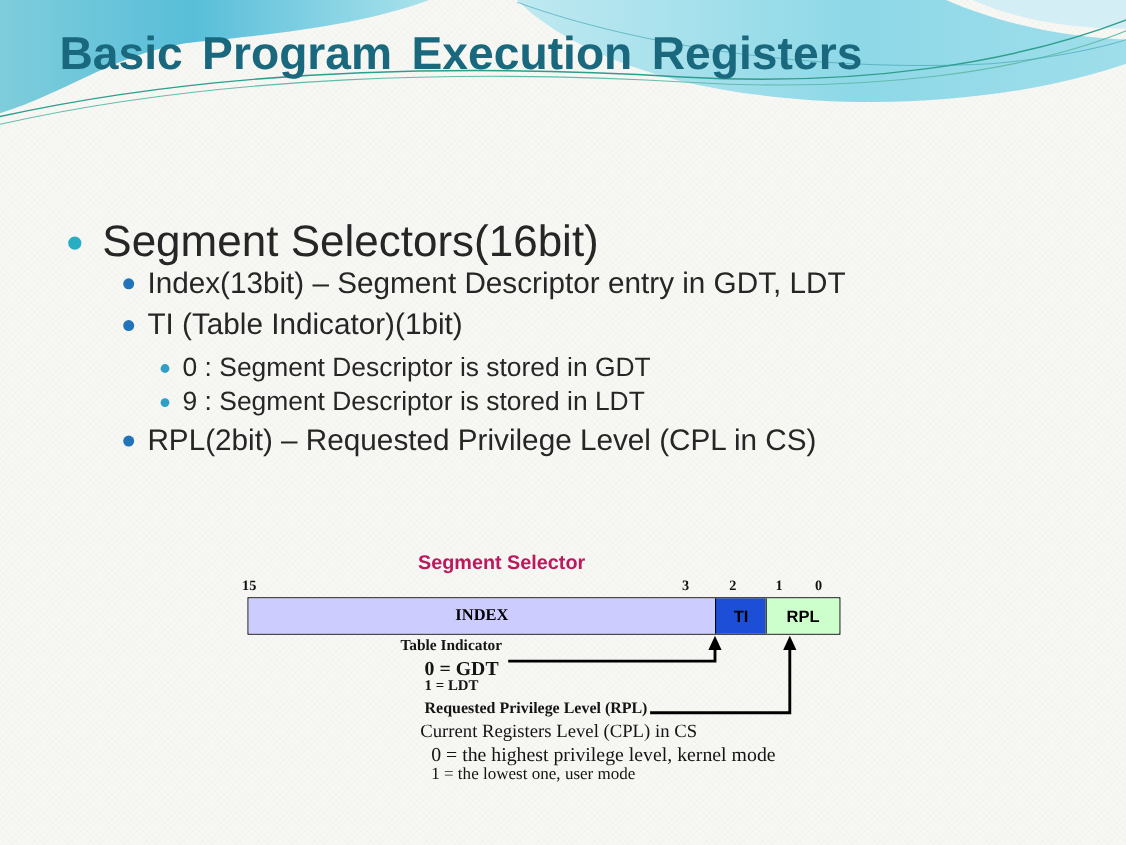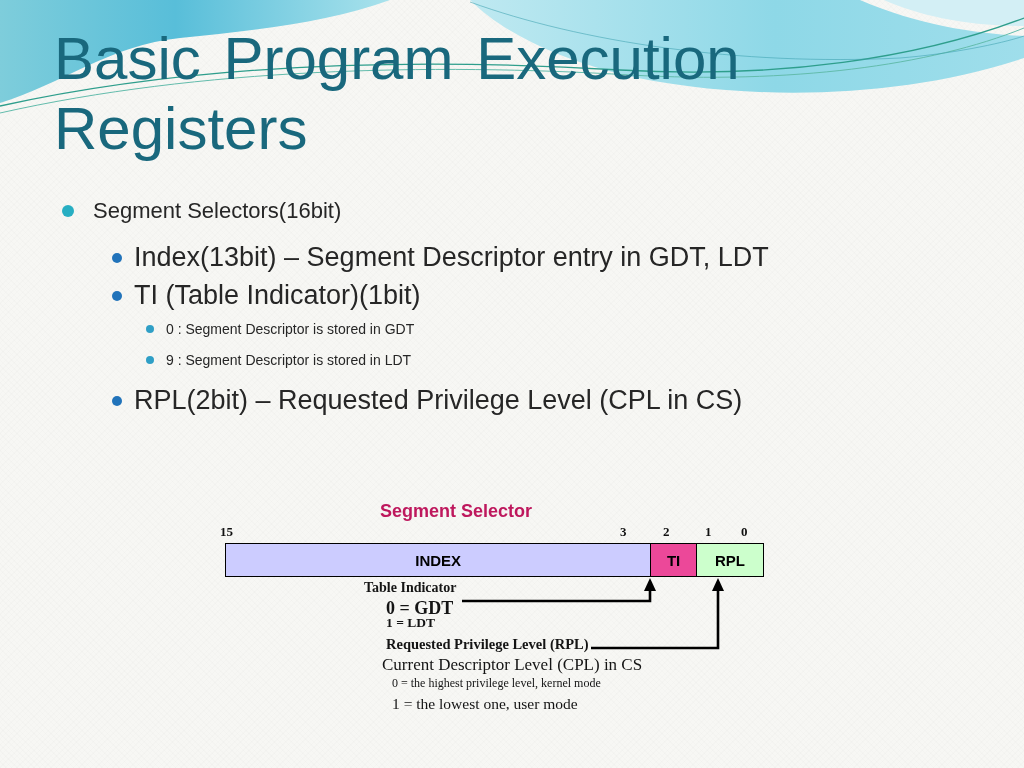--- a/index.html
+++ b/index.html
@@ -7,50 +7,50 @@
     width:1024px;height:768px;position:relative;overflow:hidden;
     background:#F7F7F4;
     background-image:
       repeating-linear-gradient(45deg, rgba(0,0,0,0.013) 0 1px, transparent 1px 4px),
       repeating-linear-gradient(-45deg, rgba(0,0,0,0.013) 0 1px, transparent 1px 4px);
     font-family:"Liberation Sans", sans-serif;
   }
   .hdr-svg{position:absolute;top:0;left:0;}
   .slide-title{
     position:absolute;left:54px;top:24px;width:960px;
-    font-size:60px;line-height:1.17;font-weight:400;
+    font-size:42px;line-height:1.17;font-weight:700;
     color:#19687D;word-spacing:6px;letter-spacing:0px;
   }
   .bullet-row{position:absolute;display:flex;align-items:center;color:#262626;}
   .dot{border-radius:50%;flex:0 0 auto;}
-  .l1{font-size:22px;}
+  .l1{font-size:40px;}
   .l1 .dot{width:12px;height:12px;margin-right:19px;}
   .l2{font-size:27px;}
   .l2 .dot{width:10px;height:10px;margin-right:12px;}
-  .l3{font-size:14px;}
+  .l3{font-size:24px;}
   .l3 .dot{width:8px;height:8px;margin-right:12px;}
 
   .diag-title{
     position:absolute;left:380px;top:501px;width:260px;text-align:left;
     font-size:18px;font-weight:bold;color:#be185d;
   }
   .bitlbl{
     position:absolute;top:524px;font-family:"Liberation Serif", serif;
     font-weight:bold;font-size:13px;color:#111;
   }
   .regbar{
     position:absolute;left:225px;top:543px;width:539px;height:34px;
     border:1px solid #000;display:flex;box-sizing:border-box;
   }
   .field{
     height:100%;display:flex;align-items:center;justify-content:center;
     font-size:15px;font-weight:bold;color:#000;box-sizing:border-box;
   }
   .field.f-ti,.field.f-rpl{border-left:1px solid #000;}
-  .f-index{width:456px;}
+  .f-index{width:456px;font-family:Liberation Serif, serif;}
   .f-ti{width:49px;}
   .f-rpl{width:72px;}
 
   .serif-note{position:absolute;font-family:"Liberation Serif", serif;color:#141414;white-space:nowrap;}
   .sn-bold{font-weight:bold;}
   .arrows{position:absolute;top:0;left:0;pointer-events:none;}
 </style>
 </head>
 <body>
 
@@ -114,21 +114,21 @@
 <span class="bitlbl" style="left:220px;">15</span>
 <span class="bitlbl" style="left:620px;">3</span>
 <span class="bitlbl" style="left:663px;">2</span>
 <span class="bitlbl" style="left:705px;">1</span>
 <span class="bitlbl" style="left:741px;">0</span>
 
 <div class="regbar">
   <div class="field f-index" style="background: rgb(204, 204, 255);">
     <span>INDEX</span>
   </div>
-  <div class="field f-ti" style="background: #ec4899;">
+  <div class="field f-ti" style="background: #1d4ed8;">
     <span>TI</span>
   </div>
   <div class="field f-rpl" style="background: rgb(204, 255, 204);">
     <span>RPL</span>
   </div>
 </div>
 
 <svg class="arrows" width="1024" height="768" viewBox="0 0 1024 768" aria-hidden="true">
 
   <path d="M 462 601 L 650 601 L 650 589" fill="none" stroke="#000" stroke-width="2.6"></path>
@@ -136,15 +136,15 @@
 
   <path d="M 591 648 L 718 648 L 718 589" fill="none" stroke="#000" stroke-width="2.6"></path>
   <polygon points="718,578 712,591 724,591" fill="#000"></polygon>
 </svg>
 
 <div class="serif-note sn-bold" style="left:364px;top:580px;font-size:14px;">Table Indicator</div>
 <div class="serif-note sn-bold" style="left:386px;top:598px;font-size:18px;">0 = GDT</div>
 <div class="serif-note sn-bold" style="left:386px;top:615px;font-size:13.5px;">1 = LDT</div>
 
 <div class="serif-note sn-bold" style="left:386px;top:636px;font-size:14.5px;">Requested Privilege Level (RPL)</div>
-<div class="serif-note" style="left:382px;top:655px;font-size:17px;">Current Descriptor Level (CPL) in CS</div>
-<div class="serif-note" style="left:392px;top:676px;font-size:12px;">0 = the highest privilege level, kernel mode</div>
+<div class="serif-note" style="left:382px;top:655px;font-size:17px;">Current Registers Level (CPL) in CS</div>
+<div class="serif-note" style="left:392px;top:676px;font-size:18px;">0 = the highest privilege level, kernel mode</div>
 <div class="serif-note" style="left:392px;top:695px;font-size:15.5px;">1 = the lowest one, user mode</div>
 
 </body></html>

